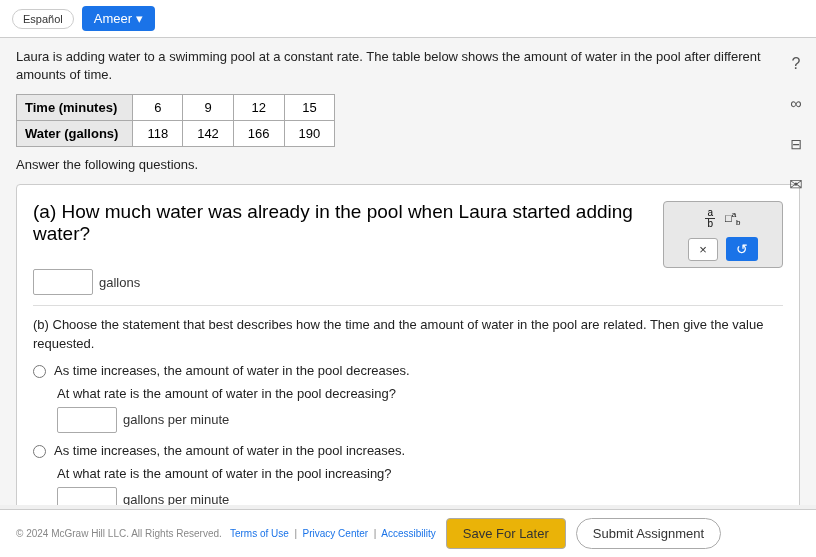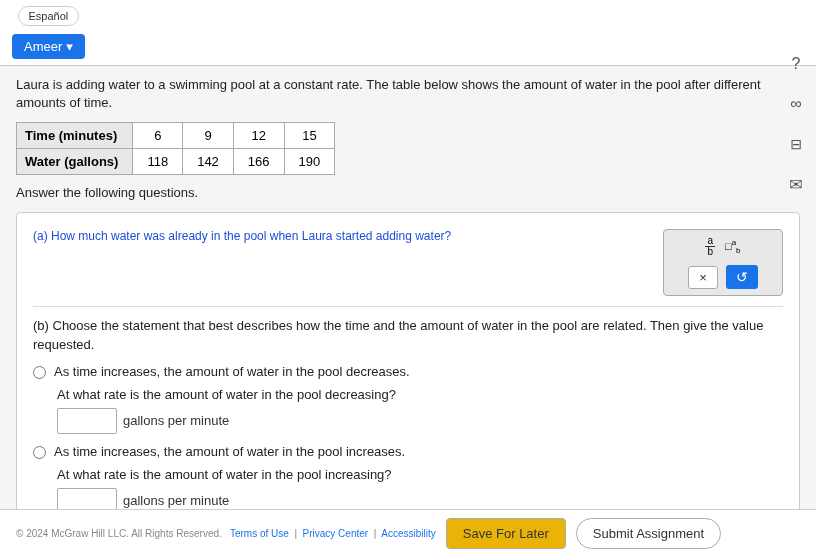--- a/index.html
+++ b/index.html
@@ -111,22 +111,22 @@
     .part-a {
       display: flex;
       align-items: flex-start;
       justify-content: space-between;
       margin-bottom: 10px;
     }
     .part-a-left {
       flex: 1;
     }
     .part-label {
-      font-size: 12px;
-      color: #1d4ed8;
+      font-size: 19px;
+      color: #000000;
       margin-bottom: 24px;
     }
     .input-with-label {
       display: flex;
       align-items: center;
       gap: 6px;
     }
     .answer-input {
       width: 60px;
       height: 26px;
@@ -307,21 +307,21 @@
     .divider {
       border: none;
       border-top: 1px solid #ddd;
       margin: 10px 0;
     }
   </style>
 </head>
 <body>
 
 <div class="top-bar">
-  <div style="display:flex;align-items:center;gap:8px;flex-direction:column;">
+  <div style="display:flex;align-items:center;gap:8px;">
     <button class="espanol-btn">Español</button>
     <button class="user-btn">
       <span>Ameer</span>
       <span>▾</span>
     </button>
   </div>
 </div>
 
 <div class="main-content">
 
@@ -346,20 +346,24 @@
   </tbody>
     </table>
 
   <p class="answer-prompt">Answer the following questions.</p>
 
   <div class="question-card">
 
     <div class="part-a">
       <div class="part-a-left">
         <p class="part-label">(a) How much water was already in the pool when Laura started adding water?</p>
+        <div class="input-with-label">
+          <input class="answer-input" type="text" style="">
+          <span class="unit-label">gallons</span>
+        </div>
       </div>
 
       <div class="math-toolbar">
         <div class="math-toolbar-row">
           <button class="math-btn-fraction">
             <span class="frac-top">a</span>
             <span class="frac-bot">b</span>
           </button>
           <button class="math-btn-fraction">
             <span style="font-size:11px;">□<sup style="font-size:8px;">a</sup><sub style="font-size:8px;">b</sub></span>

